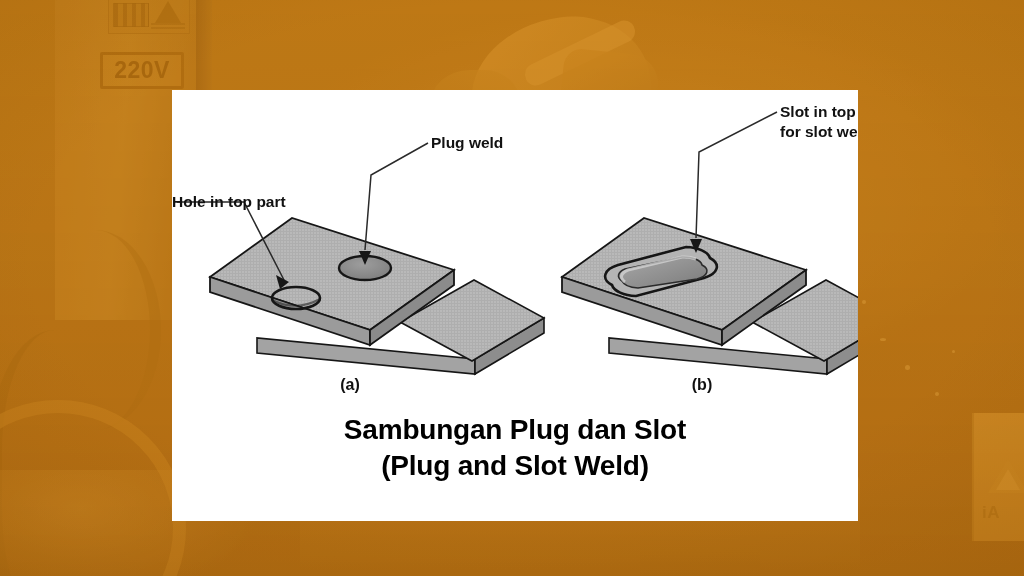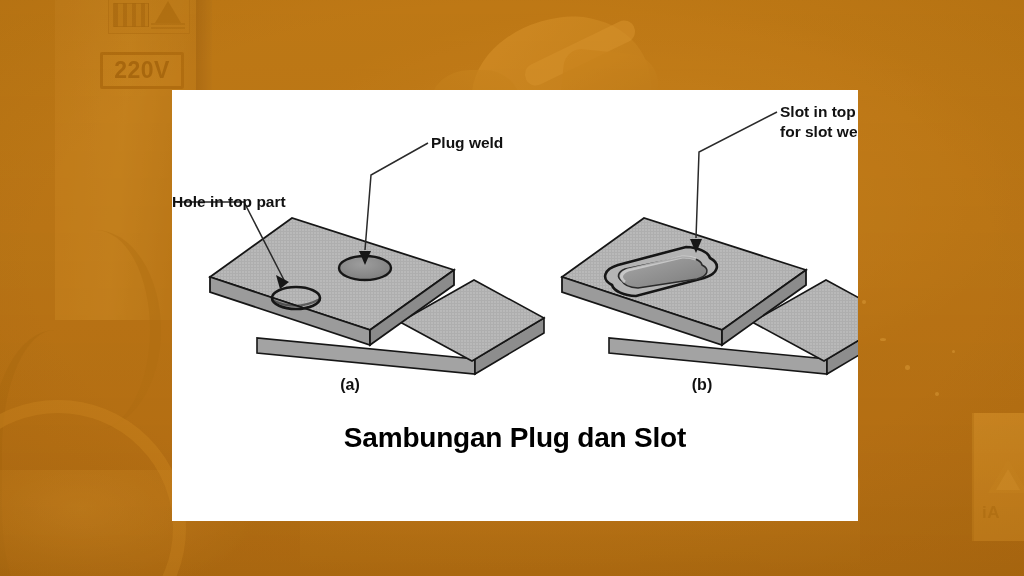--- a/index.html
+++ b/index.html
@@ -248,21 +248,21 @@
     position: absolute;
     left: 0; top: 0;
     width: 686px;
     height: 310px;
     display: block;
   }
 
   .title-block {
     position: absolute;
     left: 0;
-    top: 330px;
+    top: 322px;
     width: 686px;
     text-align: center;
     font-family: "Liberation Sans", sans-serif;
     color: #000000;
   }
   .title-line {
     font-size: 28px;
     font-weight: bold;
     line-height: 36px;
     letter-spacing: -0.2px;
@@ -434,16 +434,17 @@
           <text x="256" y="27" font-family="Liberation Sans, sans-serif" font-size="15.5" font-weight="bold" fill="#111111">Slot in top part</text>
           <text x="256" y="47" font-family="Liberation Sans, sans-serif" font-size="15.5" font-weight="bold" fill="#111111">for slot weld</text>
 
           <text x="178" y="300" font-family="Liberation Sans, sans-serif" font-size="16" font-weight="bold" fill="#111111" text-anchor="middle">(b)</text>
         </g>
       </svg>
     </div>
 
     <div class="title-block">
       <div class="title-line">Sambungan Plug dan Slot</div>
+      <div class="title-line">(Plug and Slot Weld)</div>
     </div>
 
   </div>
 </div>
 
 </body></html>

